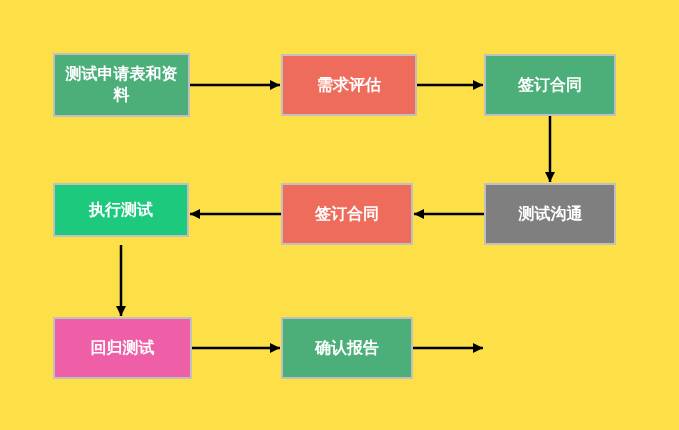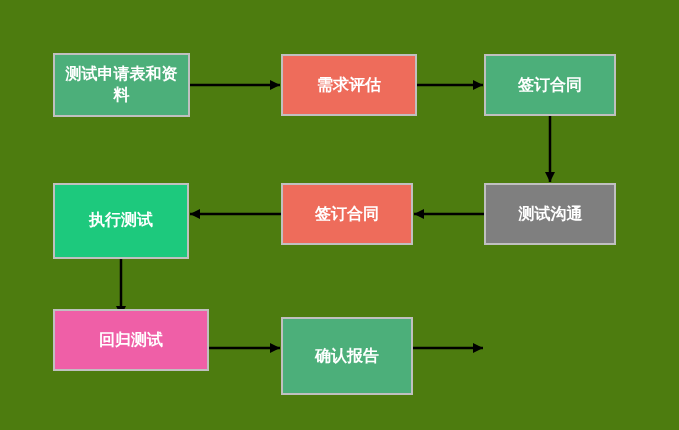--- a/index.html
+++ b/index.html
@@ -5,21 +5,21 @@
   html, body {
     margin: 0;
     padding: 0;
     background: #ffffff;
     font-family: "Liberation Sans", sans-serif;
   }
   .canvas {
     position: relative;
     width: 679px;
     height: 430px;
-    background: #4d7c0f;
+    background: #fde047;
     overflow: hidden;
   }
   .edges {
     position: absolute;
     left: 0;
     top: 0;
     width: 679px;
     height: 430px;
     pointer-events: none;
   }
@@ -35,23 +35,23 @@
     align-items: center;
     justify-content: center;
     text-align: center;
     padding: 0 6px;
   }
   .n1 { left: 53px;  top: 53px;  width: 137px; height: 64px; }
   .n2 { left: 281px; top: 54px;  width: 136px; height: 62px; }
   .n3 { left: 484px; top: 54px;  width: 132px; height: 62px; }
   .n4 { left: 484px; top: 183px; width: 132px; height: 62px; padding-left: 7px; }
   .n5 { left: 281px; top: 183px; width: 132px; height: 62px; }
-  .n6 { left: 53px;  top: 183px; width: 136px; height: 76px; font-family: Liberation Mono, monospace; }
-  .n7 { left: 53px;  top: 309px; width: 156px; height: 62px; }
-  .n8 { left: 281px; top: 317px; width: 132px; height: 78px; }
+  .n6 { left: 53px;  top: 183px; width: 136px; height: 54px; }
+  .n7 { left: 53px;  top: 317px; width: 139px; height: 62px; }
+  .n8 { left: 281px; top: 317px; width: 132px; height: 62px; }
   .n9 { left: 484px; top: 317px; width: 132px; height: 62px; }
 </style>
 </head>
 <body>
 
 <div class="canvas">
 
   <svg class="edges" viewBox="0 0 679 430" xmlns="http://www.w3.org/2000/svg">
     <defs>
       <marker id="arrowhead" markerUnits="userSpaceOnUse" markerWidth="12" markerHeight="12" refX="10" refY="5" orient="auto">

